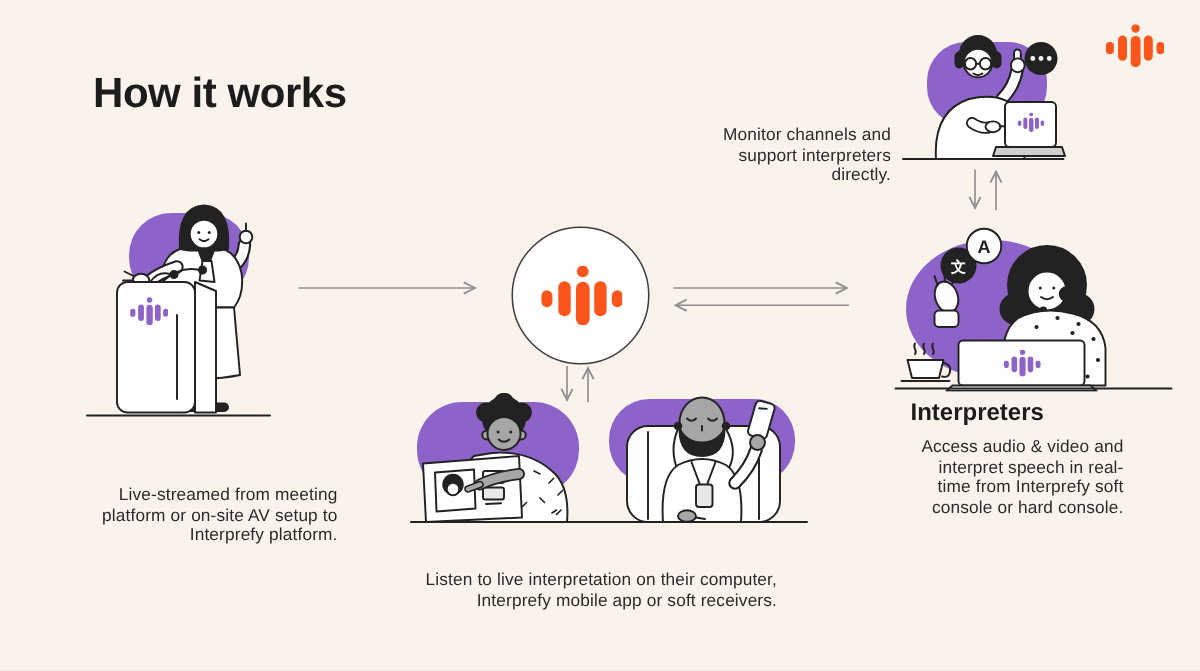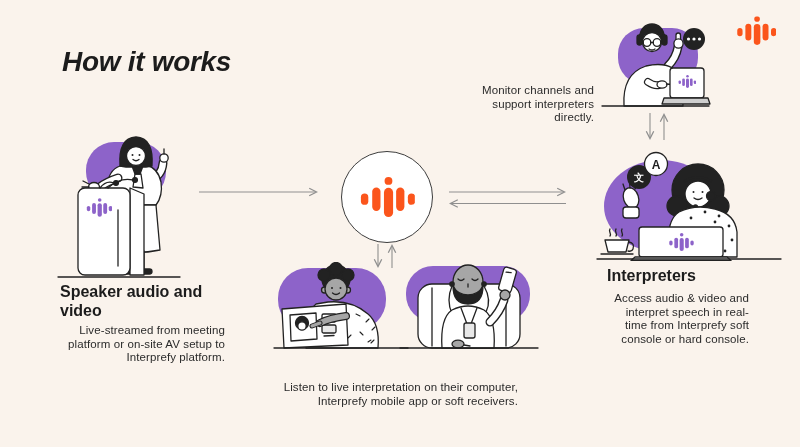--- a/index.html
+++ b/index.html
@@ -13,21 +13,20 @@
   *{margin:0;padding:0;box-sizing:border-box;}
   html,body{background:#e8e8e8;font-family:"Liberation Sans",sans-serif;}
   .stage{
     position:relative;width:800px;height:447px;background:var(--background);
     overflow:hidden;
   }
   .abs{position:absolute;}
   .h-title{
     font-size:28px;font-weight:800;line-height:1.15;color:var(--ink);
     letter-spacing:-0.3px;
-    font-style:italic;
   }
   .node-heading{
     font-size:16px;font-weight:800;line-height:19px;color:var(--ink);
   }
   .node-body{
     font-size:11.5px;line-height:13.5px;color:#2b2b2b;letter-spacing:0.1px;text-align:right;
   }
   .center-node{
     left:341px;top:151px;width:92px;height:92px;border-radius:50%;
     background:#fff;border:1.5px solid #3d3d3d;
@@ -285,21 +284,20 @@
       </g>
       <circle cx="107" cy="37" r="5" class="fill-skin"></circle>
 
       <ellipse cx="60" cy="86" rx="6" ry="3.8" class="fill-skin"></ellipse>
       <path d="M66 87 L72 88" fill="none"></path>
 
       <path d="M2 90 L140 90" fill="none"></path>
     </g>
   </svg>
 
-  <div class="abs node-heading" style="left:60px;top:282px;width:165px">Speaker audio and video</div>
   <div class="abs node-body" style="left:60px;top:324px;width:165px">Live-streamed from meeting platform or on-site AV setup to Interprefy platform.</div>
 
   <div class="abs node-body" style="left:466px;top:84px;width:128px">Monitor channels and support interpreters directly.</div>
 
   <div class="abs node-heading" style="left:607px;top:266px;width:170px">Interpreters</div>
   <div class="abs node-body" style="left:607px;top:292px;width:142px">Access audio &amp; video and interpret speech in real-time from Interprefy soft console or hard console.</div>
 
   <div class="abs node-body" style="left:280px;top:381px;width:238px">Listen to live interpretation on their computer, Interprefy mobile app or soft receivers.</div>
 
 </div>

